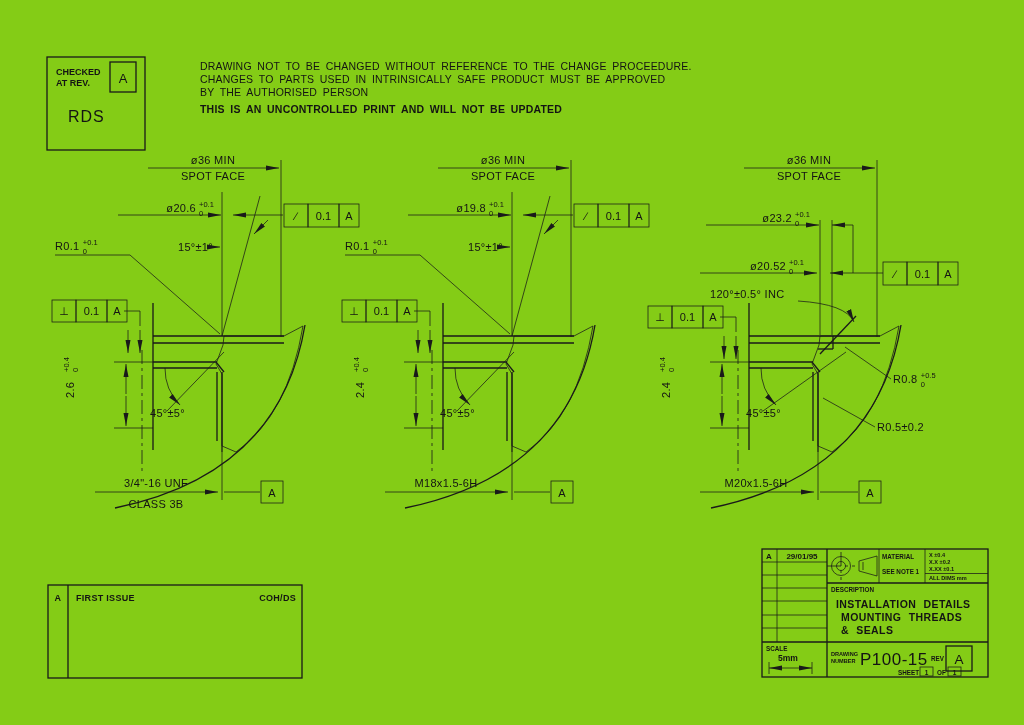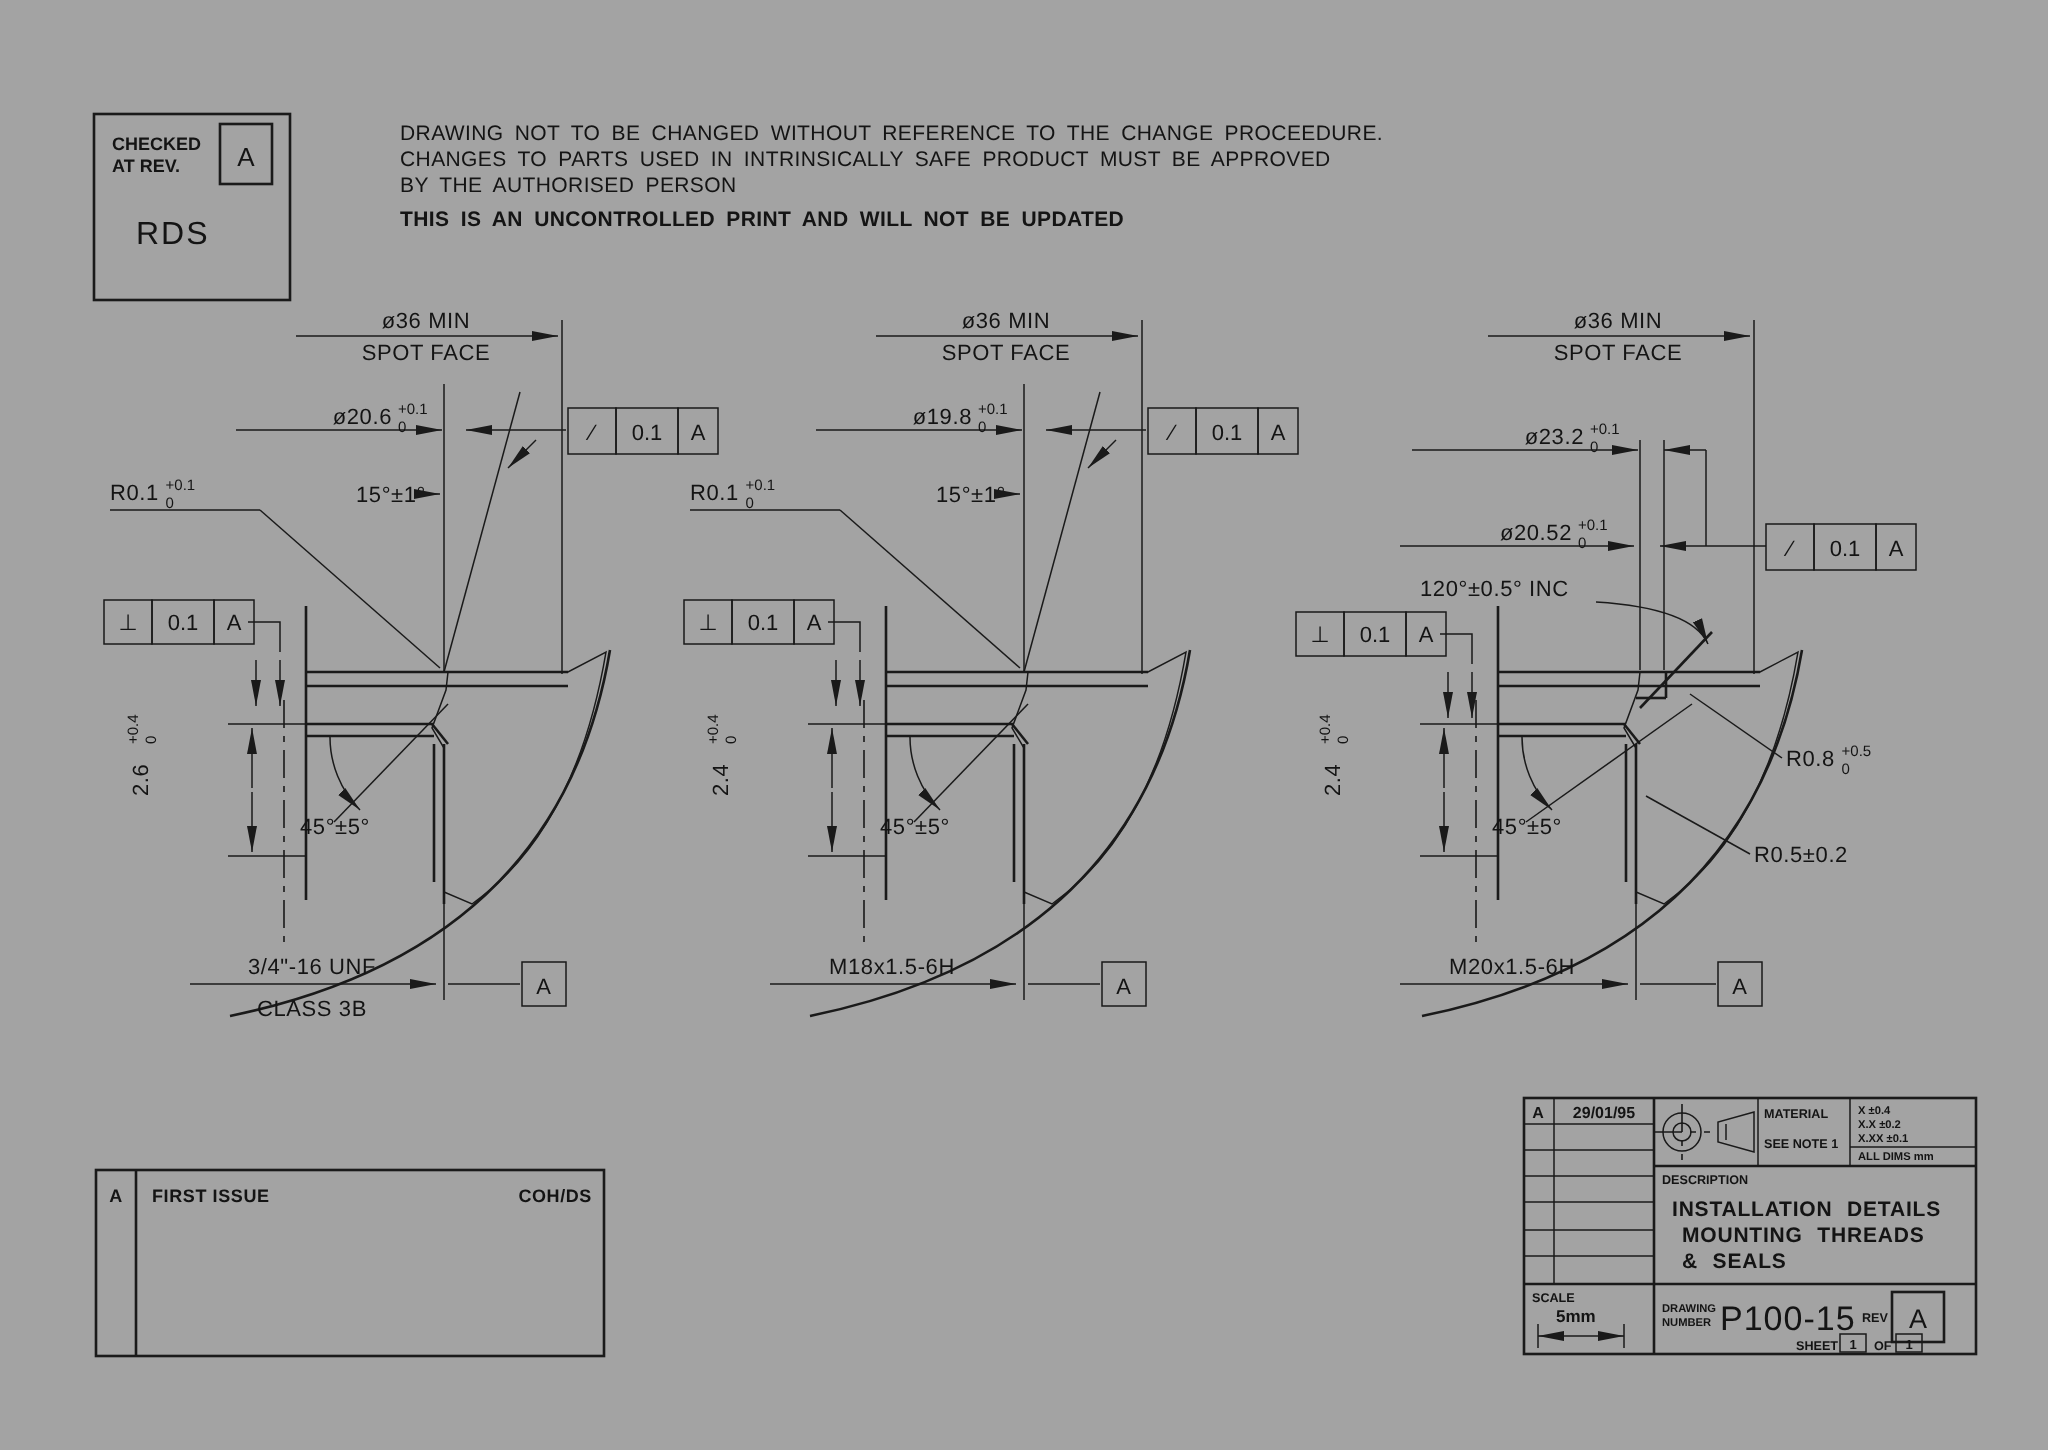--- a/index.html
+++ b/index.html
@@ -1,16 +1,16 @@
 <!DOCTYPE html>
 <html><head>
 <meta charset="utf-8">
 <style>
   html,body{margin:0;padding:0;background:#ffffff;}
-  .page{width:1024px;height:725px;position:relative;background:#a3a3a3;overflow:hidden;}
+  .page{width:1024px;height:725px;position:relative;background:#84cc16;overflow:hidden;}
   svg{position:absolute;top:0;left:0;}
   text{font-family:"Liberation Sans",sans-serif;fill:#141414;}
   .ln{stroke:#1a1a1a;stroke-width:1.3;fill:none;}
   .tn{stroke:#1a1a1a;stroke-width:0.75;fill:none;}
   .cl{stroke:#1a1a1a;stroke-width:0.8;fill:none;stroke-dasharray:14 4 3 4;}
   .dim{font-size:11px;letter-spacing:0.3px;}
   .tol{font-size:7.5px;}
   .note{font-size:10.5px;letter-spacing:0.2px;word-spacing:2.5px;}
   .noteb{font-weight:700;}
   .tb-small{font-size:6.3px;font-weight:700;}

